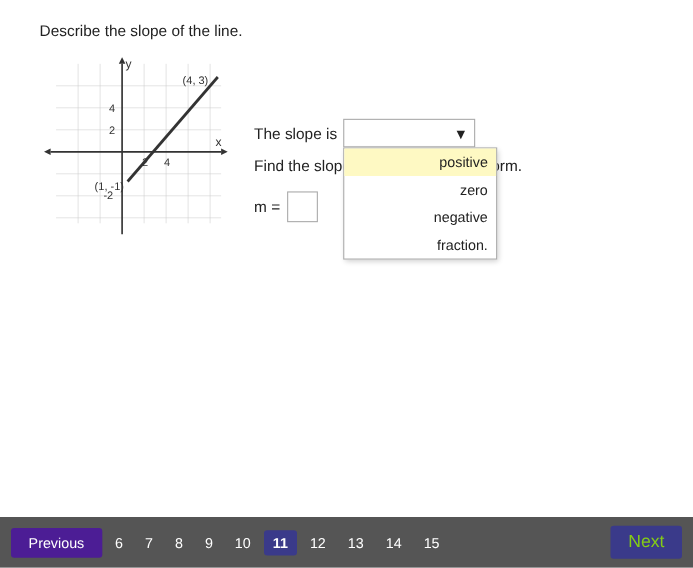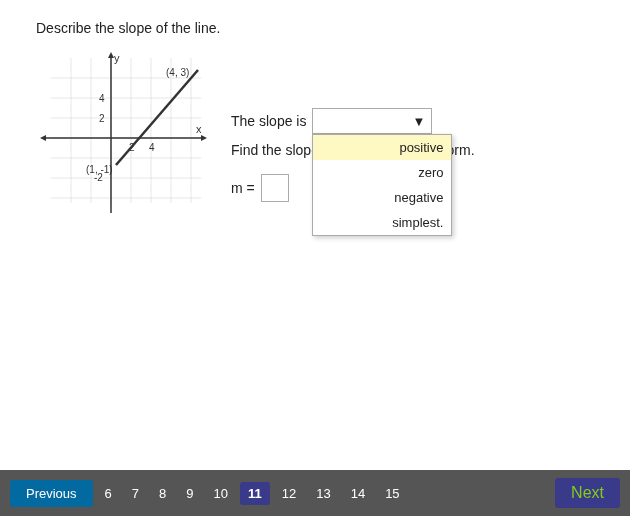--- a/index.html
+++ b/index.html
@@ -118,21 +118,21 @@
       left: 0;
       right: 0;
       height: 46px;
       background: #555;
       display: flex;
       align-items: center;
       padding: 0 10px;
       gap: 4px;
     }
     .nav-btn-prev {
-      background: #0369a1;
+      background: #4c1d95;
       color: #fff;
       border: none;
       padding: 6px 16px;
       font-size: 13px;
       cursor: pointer;
       border-radius: 3px;
     }
     .nav-btn-next {
       background: #3a3a8a;
       color: #84cc16;
@@ -216,21 +216,21 @@
         <span>The slope is</span>
         <div class="slope-dropdown">
           <div class="slope-select-box">
             <span></span>
             <span>▼</span>
           </div>
           <div class="dropdown-menu">
             <div class="dropdown-item">positive</div>
             <div class="dropdown-item">zero</div>
             <div class="dropdown-item">negative</div>
-            <div class="dropdown-item">simplest.</div>
+            <div class="dropdown-item">fraction.</div>
           </div>
         </div>
       </div>
 
       <div class="find-slope-line">
           <span>Find the slop<span style="">e</span> in simplest fraction form.</span>
         </div>
 
       <div class="m-line">
         <span>m =</span>

